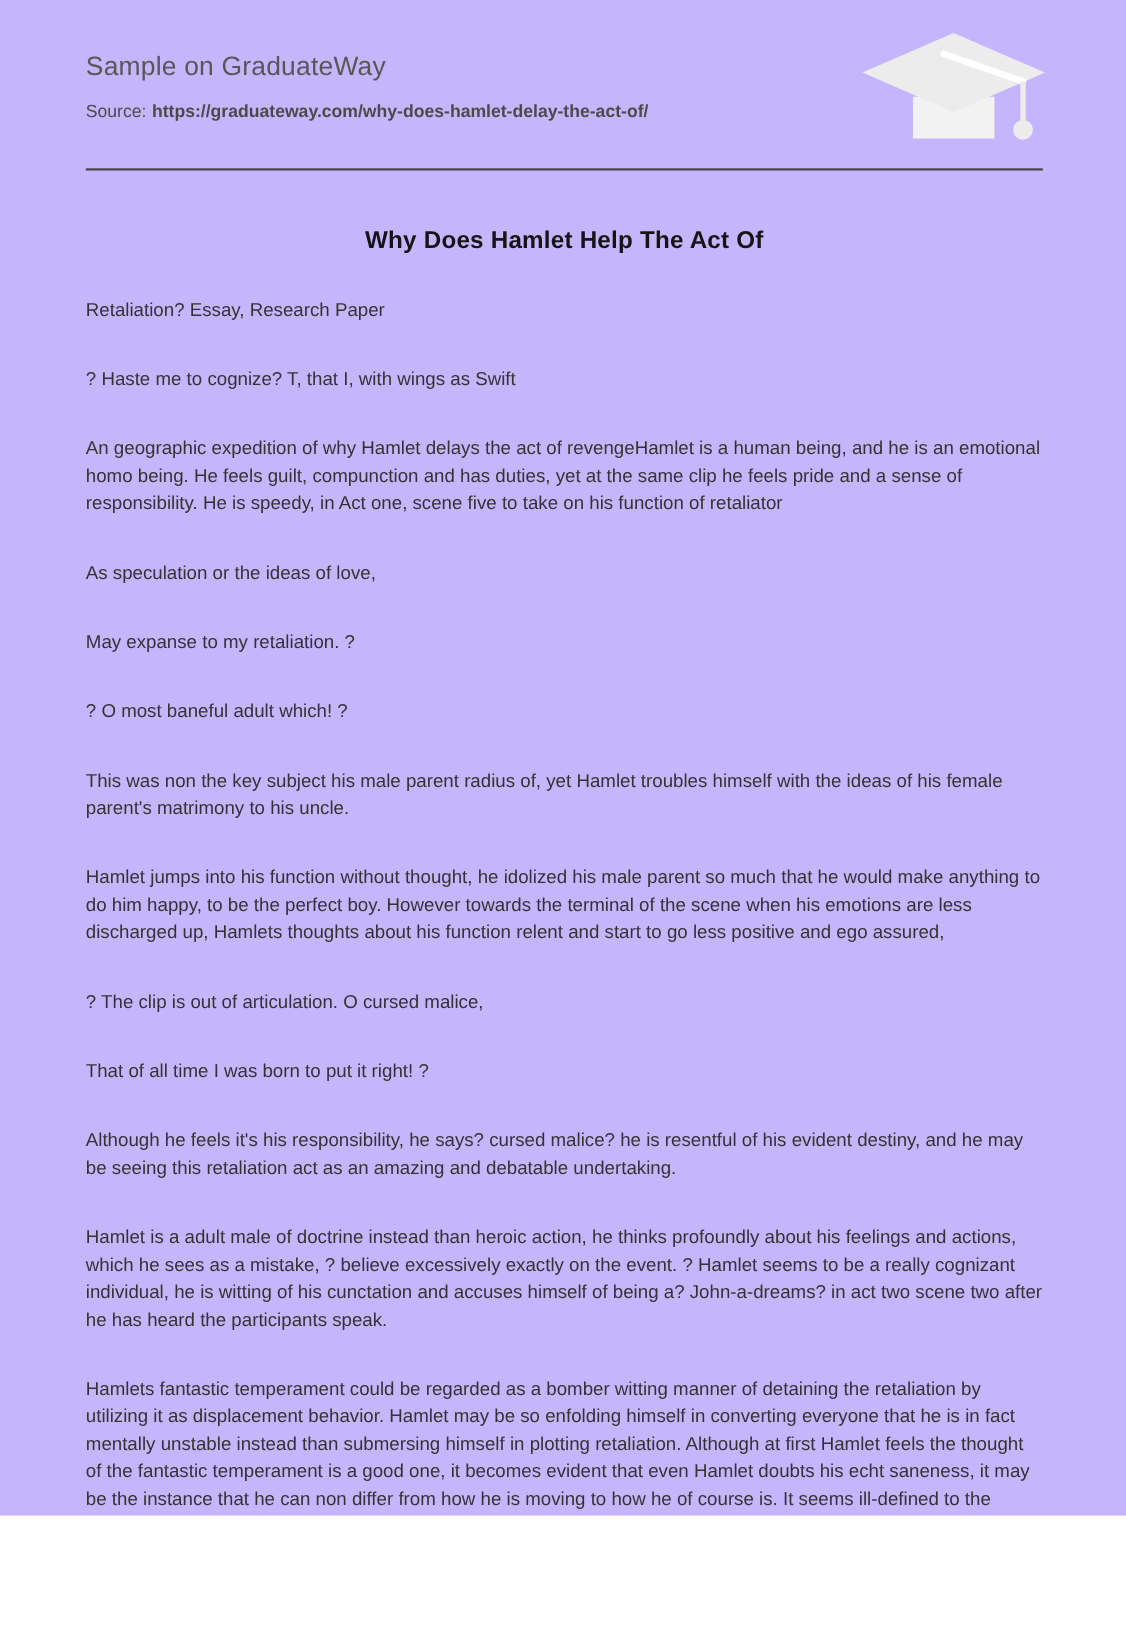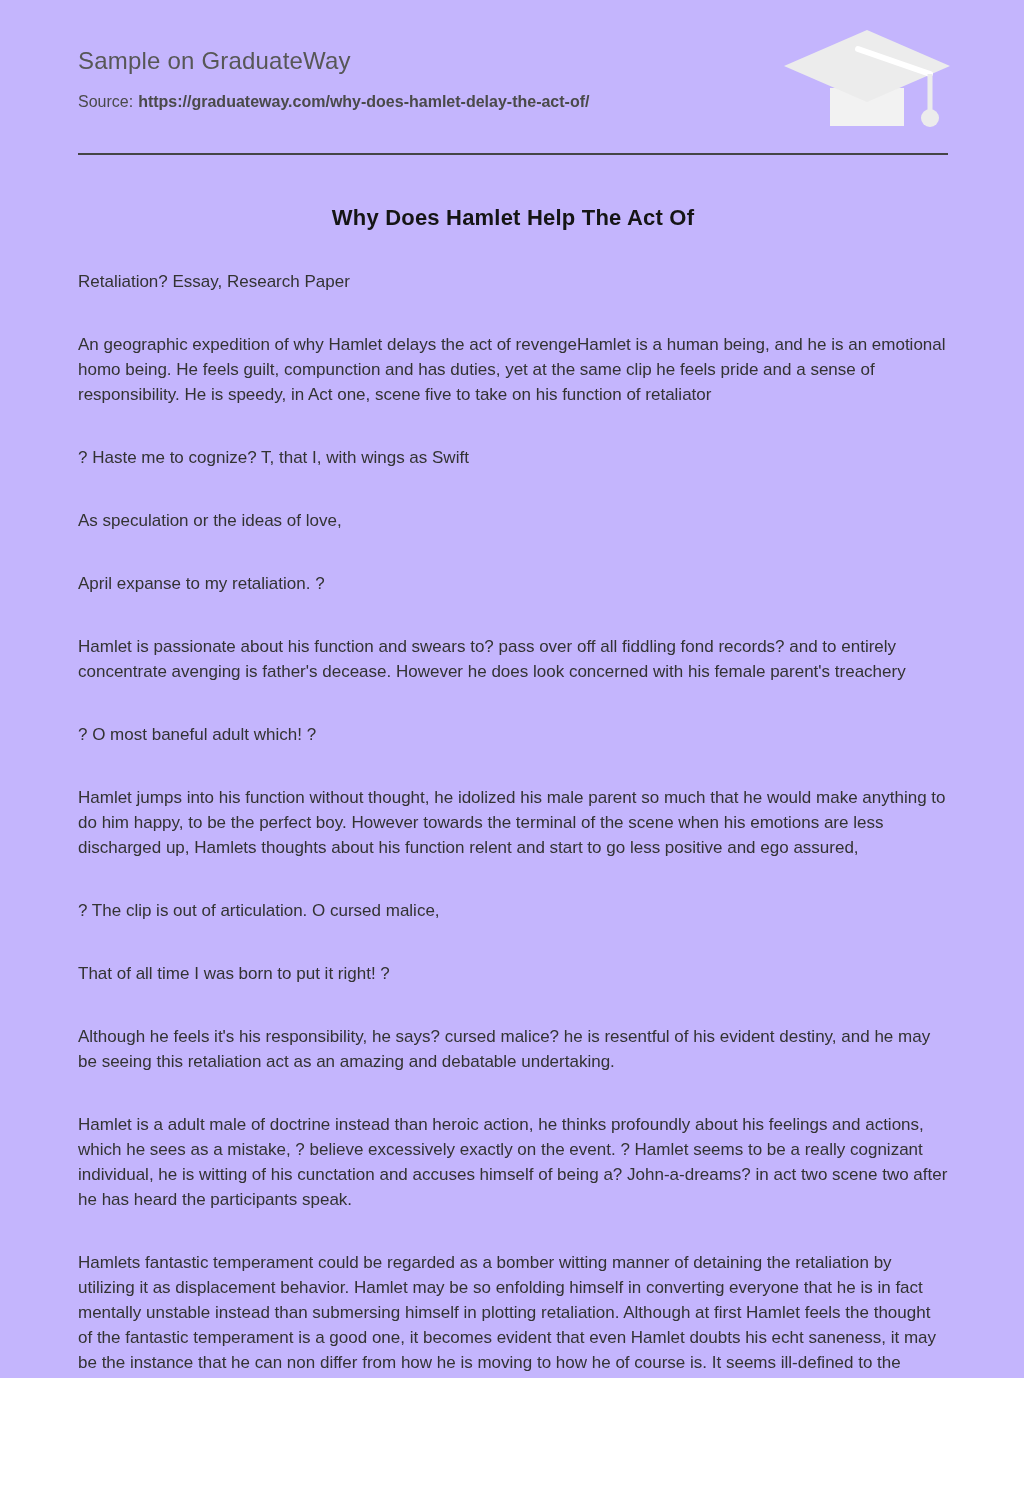--- a/index.html
+++ b/index.html
@@ -104,26 +104,26 @@
         </svg>
       </div>
     </header>
 
     <hr class="divider">
 
     <main>
       <h1 class="article-title">Why Does Hamlet Help The Act Of</h1>
       <div class="article-body">
           <p>Retaliation? Essay, Research Paper</p>
+          <p>? Haste me to cognize? T, that I, with wings as Swift</p>
           <p>An geographic expedition of why Hamlet delays the act of revengeHamlet is a human being, and he is an emotional homo being. He feels guilt, compunction and has duties, yet at the same clip he feels pride and a sense of responsibility. He is speedy, in Act one, scene five to take on his function of retaliator</p>
-          <p>? Haste me to cognize? T, that I, with wings as Swift</p>
           <p>As speculation or the ideas of love,</p>
-          <p>April expanse to my retaliation. ?</p>
-          <p>Hamlet is passionate about his function and swears to? pass over off all fiddling fond records? and to entirely concentrate avenging is father's decease. However he does look concerned with his female parent's treachery</p>
+          <p>May expanse to my retaliation. ?</p>
           <p>? O most baneful adult which! ?</p>
+          <p>This was non the key subject his male parent radius of, yet Hamlet troubles himself with the ideas of his female parent's matrimony to his uncle.</p>
           <p>Hamlet jumps into his function without thought, he idolized his male parent so much that he would make anything to do him happy, to be the perfect boy. However towards the terminal of the scene when his emotions are less discharged up, Hamlets thoughts about his function relent and start to go less positive and ego assured,</p>
           <p>? The clip is out of articulation. O cursed malice,</p>
           <p>That of all time I was born to put it right! ?</p>
           <p>Although he feels it's his responsibility, he says? cursed malice? he is resentful of his evident destiny, and he may be seeing this retaliation act as an amazing and debatable undertaking.</p>
           <p>Hamlet is a adult male of doctrine instead than heroic action, he thinks profoundly about his feelings and actions, which he sees as a mistake, ? believe excessively exactly on the event. ? Hamlet seems to be a really cognizant individual, he is witting of his cunctation and accuses himself of being a? John-a-dreams? in act two scene two after he has heard the participants speak.</p>
           <p>Hamlets fantastic temperament could be regarded as a bomber witting manner of detaining the retaliation by utilizing it as displacement behavior. Hamlet may be so enfolding himself in converting everyone that he is in fact mentally unstable instead than submersing himself in plotting retaliation. Although at first Hamlet feels the thought of the fantastic temperament is a good one, it becomes evident that even Hamlet doubts his echt saneness, it may be the instance that he can non differ from how he is moving to how he of course is. It seems ill-defined to the audience at times, if Hamlet is talking in the act of insanity or when what he is exposing to the audience is his existent ego, peculiarly in act 3 scene 4 when Hamlet argues with his female parent. His attitude towards her was already that of impeaching her of perfidy and when speaking to his female parent he seems baleful, Gertrude becomes scared</p>
           <p>? Though wilt no slaying me?</p>
           <p>Help, Ho! ?</p>
         </div>
     </main>

